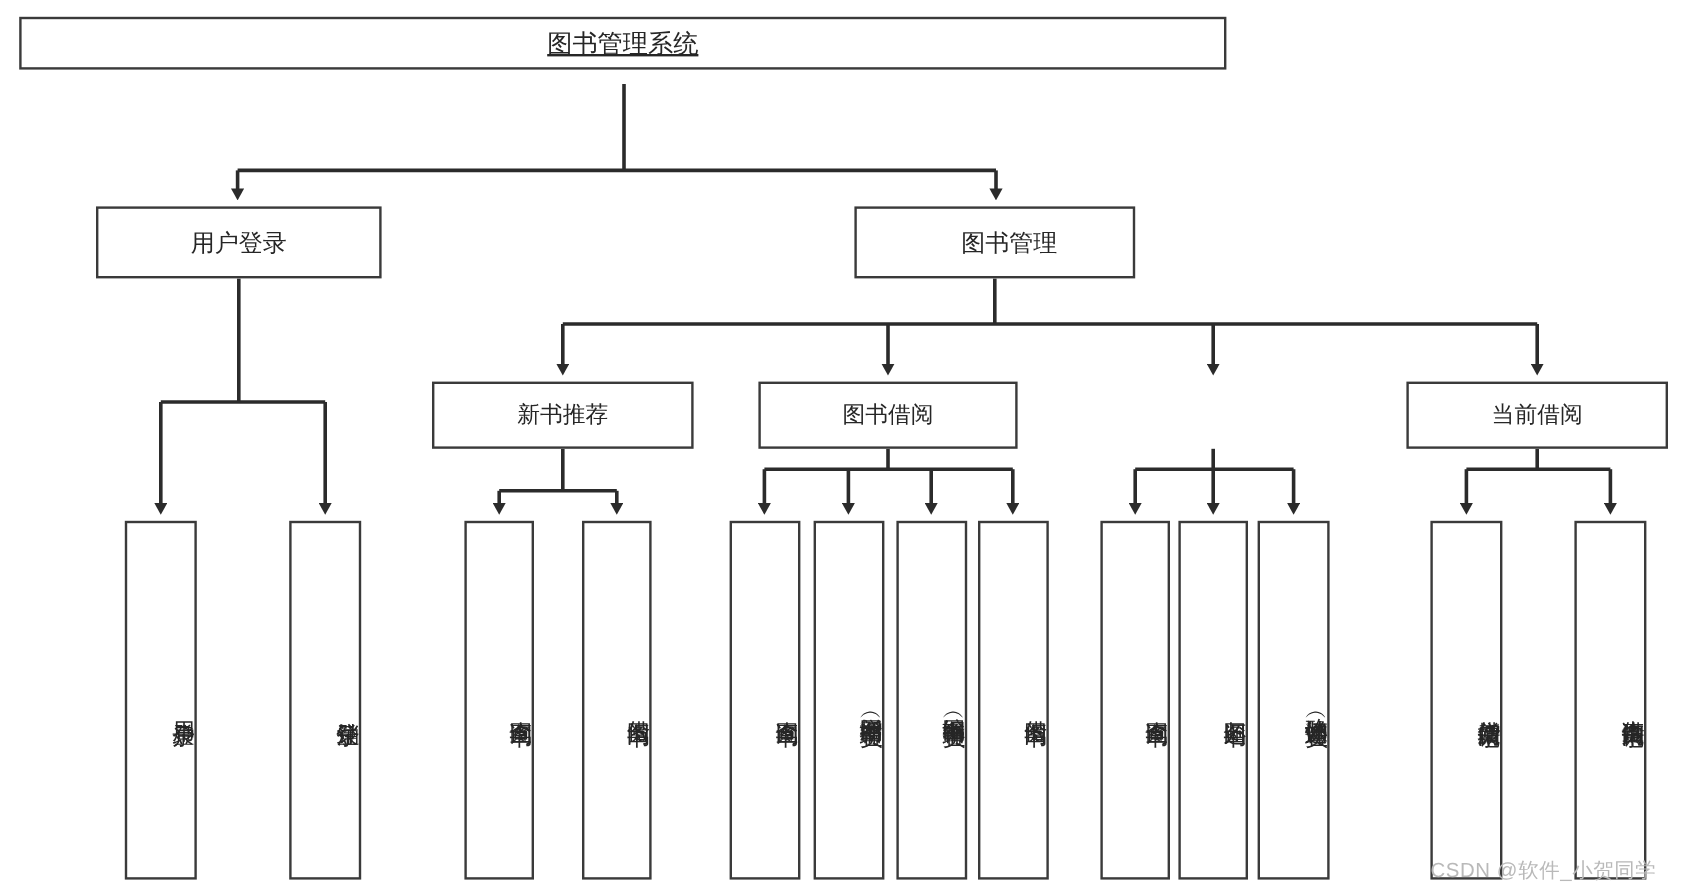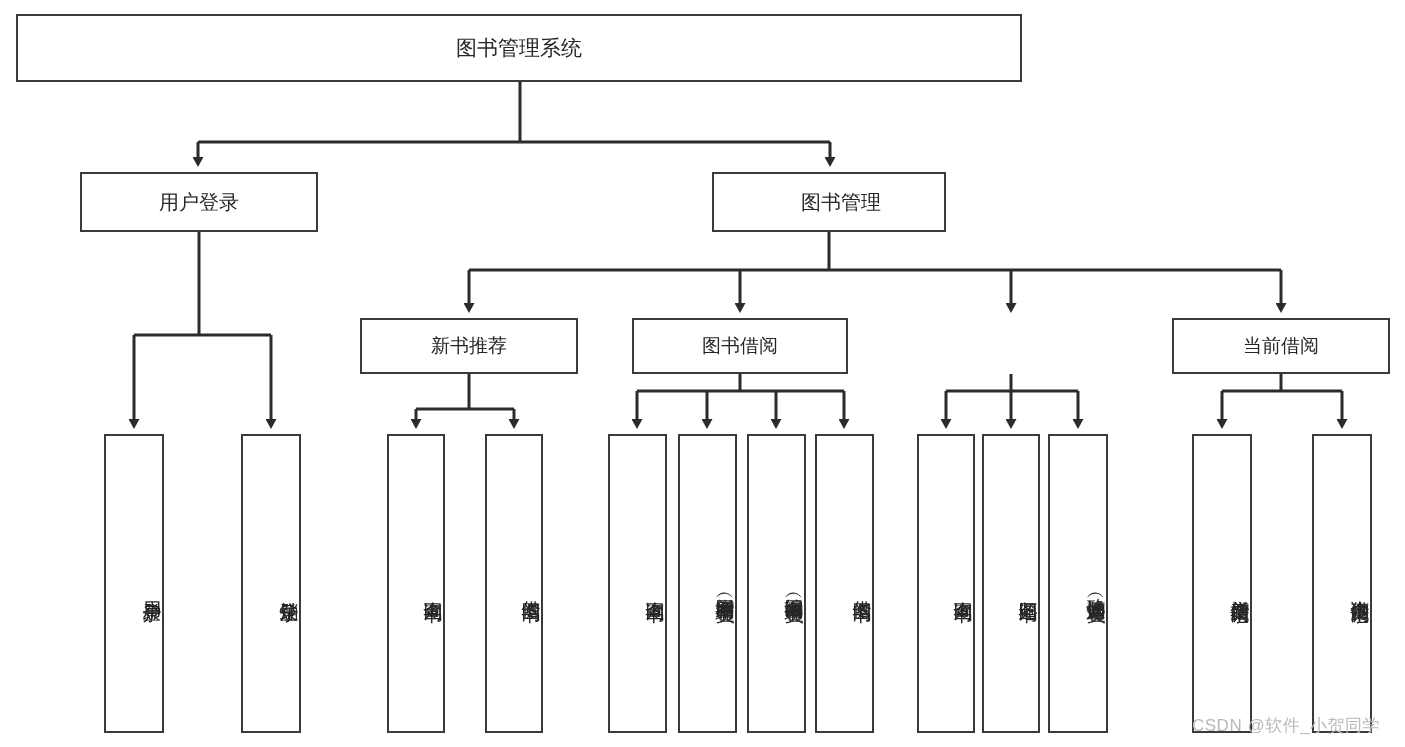--- a/index.html
+++ b/index.html
@@ -114,21 +114,21 @@
       <path d="M1011,391 L1011,420" marker-end="url(#arrow)"></path>
       <path d="M1078,391 L1078,420" marker-end="url(#arrow)"></path>
 
       <path d="M1281,374 L1281,391"></path>
       <path d="M1222,391 L1342,391"></path>
       <path d="M1222,391 L1222,420" marker-end="url(#arrow)"></path>
       <path d="M1342,391 L1342,420" marker-end="url(#arrow)"></path>
     </g>
   </svg>
 
-  <div class="node node-root" style="left:16px; top:14px; width:1006px; height:68px;">
+  <div class="node node-root" style="left:16px; top:14px; width:1006px; height:44px;text-decoration:underline;">
     <span>图书管理系统</span>
   </div>
 
   <div class="node node-l1" style="left:80px; top:172px; width:238px; height:60px;">
     <span>用户登录</span>
   </div>
   <div class="node node-l1" style="left:712px; top:172px; width:234px; height:60px;padding-left:24px;">
     <span>图书管理</span>
   </div>
 

